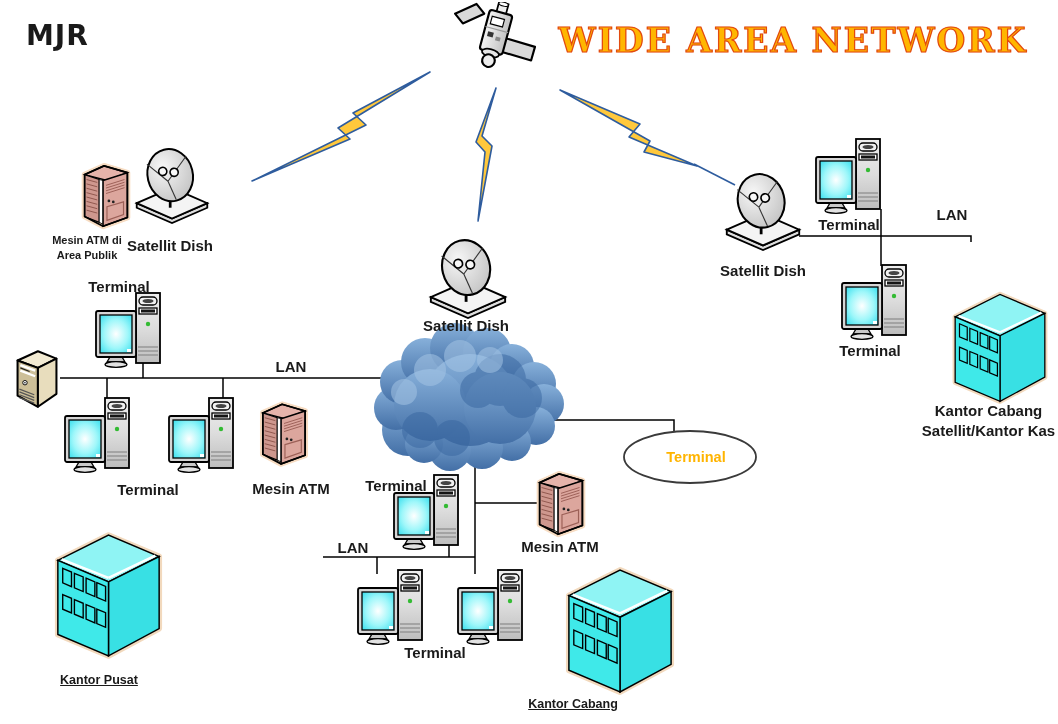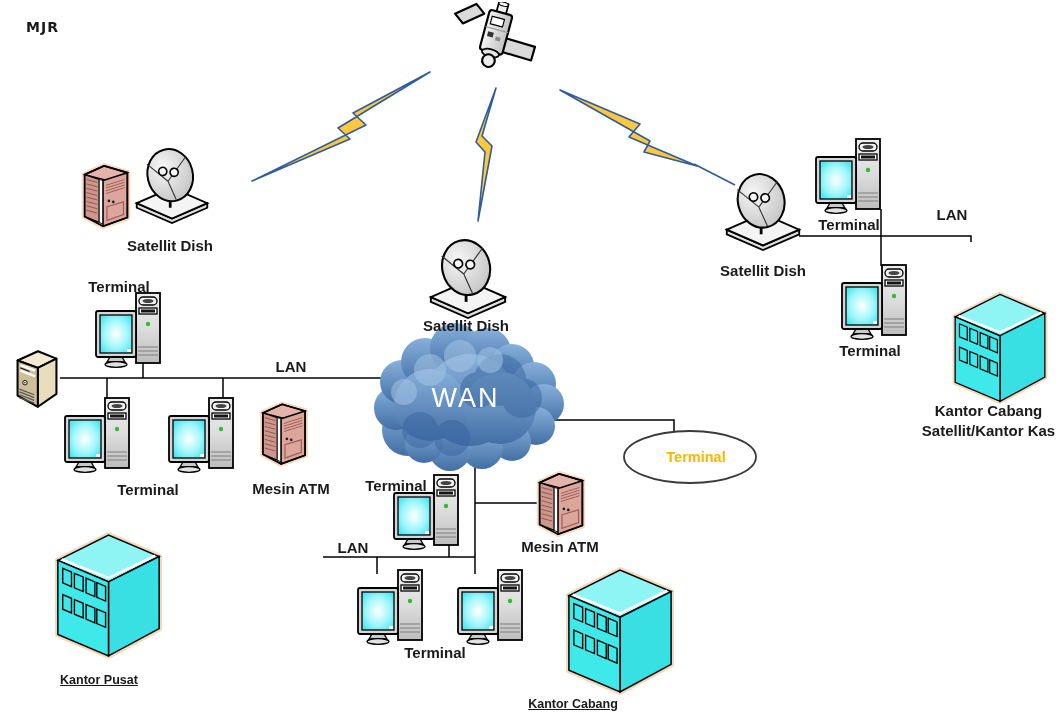--- a/index.html
+++ b/index.html
@@ -2,21 +2,21 @@
 <html style="--title-gold: #FFB600; --title-outline: #E2490F; --internet-orange: #FFB400; --label-text: #1A1A1A; --building-cyan: #3FE9E9; --building-top: #8FF4F4; --building-side: #38E0E4; --atm-pink: #DCA69D; --atm-pink-dark: #CE978E; --atm-pink-top: #E5B3AA; --cloud-blue: #4B7DB6; --bolt-yellow: #FFC83C; --bolt-outline: #2E5C9E; --line-black: #000000;"><head>
 <meta charset="utf-8">
 <style>
   html,body{margin:0;padding:0;background:#ffffff;}
   #canvas{position:relative;width:1058px;height:724px;background:#ffffff;overflow:hidden;
           font-family:"Liberation Sans",sans-serif;}
   #art{position:absolute;left:0;top:0;z-index:1;}
   .lbl{position:absolute;z-index:3;color:var(--label-text,#1a1a1a);font-weight:bold;
        font-size:15px;text-align:center;line-height:1.3;white-space:nowrap;}
   .lbl.two{white-space:normal;line-height:1.35;}
-  #author{left:26px;top:18px;font-size:14px;letter-spacing:1px;font-family:"DejaVu Sans",sans-serif;}
+  #author{left:26px;top:18px;font-size:28px;letter-spacing:1px;font-family:"DejaVu Sans",sans-serif;}
   #main-title{left:558px;top:20px;width:470px;font-size:33px;letter-spacing:2px;
        font-family:"DejaVu Serif",serif;color:var(--title-gold,#FFB600);
        -webkit-text-stroke:1.2px var(--title-outline,#E2490F);
        text-shadow:0 0 1px var(--title-outline,#E2490F);}
   #wan-label{left:408px;top:381px;width:115px;font-size:27px;font-weight:400;
        letter-spacing:2px;color:#ffffff;}
   #internet-label{left:630px;top:448px;width:132px;font-size:14.5px;color:var(--internet-orange,#FFB400);}
   .lan{font-size:15px;width:42px;}
   .office{font-size:12.5px;text-decoration:underline;}
 </style>
@@ -241,23 +241,27 @@
   <use href="#sym-terminal" x="456" y="568" width="68" height="78"></use>
   <use href="#sym-terminal" x="814" y="137" width="68" height="78"></use>
   <use href="#sym-terminal" x="840" y="263" width="68" height="78"></use>
 
   <use href="#sym-building" x="52" y="522" width="113" height="145"></use>
   <use href="#sym-building" x="563" y="565" width="114" height="130"></use>
   <use href="#sym-building" x="950" y="288" width="100" height="118"></use>
 </svg>
 
 <div class="lbl" id="author">MJR</div>
-<div class="lbl" id="wan-label">WAN</div>
+<div class="lbl" id="main-title">WIDE AREA NETWORK</div>
 <div class="lbl" id="internet-label">Terminal</div>
 
+<div class="lbl two" style="left:35px;top:233px;width:104px;font-size:11px;">
+  <span>Mesin ATM di</span><br>
+  <span>Area Publik</span>
+</div>
 <div class="lbl" style="left:118px;top:236px;width:104px;">Satellit Dish</div>
 <div class="lbl" style="left:414px;top:316px;width:104px;">Satellit Dish</div>
 <div class="lbl" style="left:711px;top:261px;width:104px;">Satellit Dish</div>
 
 <div class="lbl" style="left:67px;top:277px;width:104px;">Terminal</div>
 <div class="lbl" style="left:96px;top:480px;width:104px;">Terminal</div>
 <div class="lbl" style="left:344px;top:476px;width:104px;">Terminal</div>
 <div class="lbl" style="left:383px;top:643px;width:104px;">Terminal</div>
 <div class="lbl" style="left:797px;top:215px;width:104px;">Terminal</div>
 <div class="lbl" style="left:818px;top:341px;width:104px;">Terminal</div>

